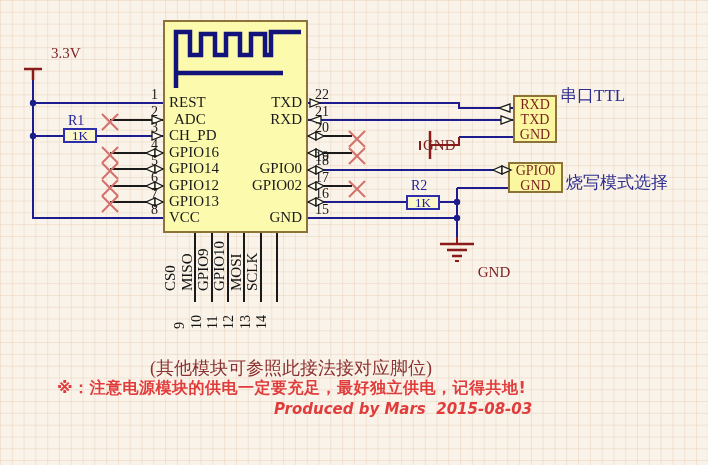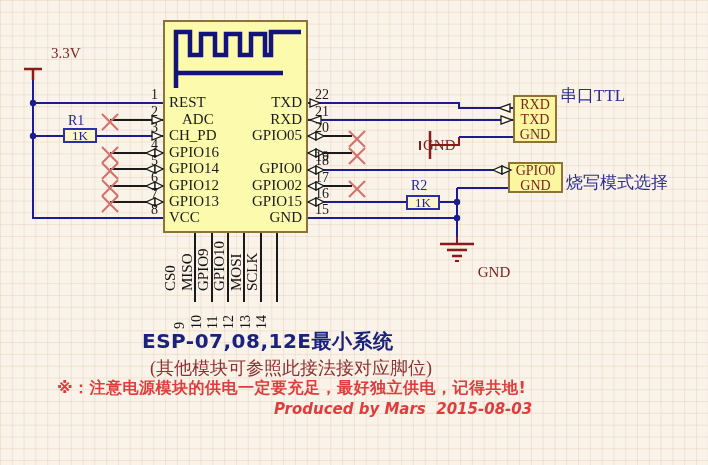--- a/index.html
+++ b/index.html
@@ -152,43 +152,41 @@
       <polygon points="502,166 502,174 493,170"></polygon>
         <polygon points="502,166 502,174 511,170"></polygon>
     </g>
   </svg>
 
   <div class="t maroon" style="left:14px;top:45px;font-size:15px;">3.3V</div>
   <div class="t maroon" style="left:386px;top:137px;font-size:15px;">GND</div>
   <div class="t maroon" style="left:433px;top:264px;width:48px;text-align:center;font-size:15px;">GND</div>
 
   <div class="t pinlab" style="left:169px;top:94px;">REST</div>
-  <div class="t pinlab" style="left:182px;top:111px;">ADC</div>
+  <div class="t pinlab" style="left:174px;top:111px;">ADC</div>
   <div class="t pinlab" style="left:169px;top:127px;">CH_PD</div>
   <div class="t pinlab" style="left:169px;top:144px;">GPIO16</div>
   <div class="t pinlab" style="left:169px;top:160px;">GPIO14</div>
   <div class="t pinlab" style="left:169px;top:177px;">GPIO12</div>
   <div class="t pinlab" style="left:169px;top:193px;">GPIO13</div>
   <div class="t pinlab" style="left:169px;top:209px;">VCC</div>
 
   <div class="t pinnum right" style="left:118px;top:87px;width:40px;">1</div>
   <div class="t pinnum right" style="left:118px;top:104px;width:40px;">2</div>
   <div class="t pinnum right" style="left:118px;top:120px;width:40px;">3</div>
   <div class="t pinnum right" style="left:118px;top:137px;width:40px;">4</div>
   <div class="t pinnum right" style="left:118px;top:153px;width:40px;">5</div>
   <div class="t pinnum right" style="left:118px;top:170px;width:40px;">6</div>
   <div class="t pinnum right" style="left:118px;top:186px;width:40px;">7</div>
   <div class="t pinnum right" style="left:118px;top:202px;width:40px;">8</div>
 
   <div class="t pinlab right" style="left:210px;top:94px;width:92px;">TXD</div>
   <div class="t pinlab right" style="left:210px;top:111px;width:92px;">RXD</div>
-  <div class="t pinlab right" style="left:210px;top:127px;width:92px;">GPIO05</div>
   <div class="t pinlab right" style="left:210px;top:160px;width:92px;">GPIO0</div>
   <div class="t pinlab right" style="left:210px;top:177px;width:92px;">GPIO02</div>
-  <div class="t pinlab right" style="left:210px;top:193px;width:92px;">GPIO15</div>
   <div class="t pinlab right" style="left:210px;top:209px;width:92px;">GND</div>
 
   <div class="t pinnum" style="left:315px;top:87px;">22</div>
   <div class="t pinnum" style="left:315px;top:104px;">21</div>
   <div class="t pinnum" style="left:315px;top:120px;">20</div>
   <div class="t pinnum" style="left:315px;top:149px;">19</div>
   <div class="t pinnum" style="left:315px;top:153px;">18</div>
   <div class="t pinnum" style="left:315px;top:170px;">17</div>
   <div class="t pinnum" style="left:315px;top:186px;">16</div>
   <div class="t pinnum" style="left:315px;top:202px;">15</div>
@@ -212,18 +210,17 @@
 
   <div class="t connpin" style="left:514px;top:97px;width:42px;">RXD</div>
   <div class="t connpin" style="left:514px;top:112px;width:42px;">TXD</div>
   <div class="t connpin" style="left:514px;top:127px;width:42px;">GND</div>
   <div class="t cnlabel" style="left:560px;top:84px;">串口TTL</div>
 
   <div class="t connpin" style="left:509px;top:163px;width:53px;">GPIO0</div>
   <div class="t connpin" style="left:509px;top:178px;width:53px;">GND</div>
   <div class="t cnlabel" style="left:566px;top:171px;">烧写模式选择</div>
 
-  <div class="t title" style="left:142px;top:328px;">ESP-07,08,12E最小系统</div>
   <div class="t subtitle" style="left:150px;top:356px;">(其他模块可参照此接法接对应脚位)</div>
   <div class="t warning" style="left:57px;top:378px;">※：注意电源模块的供电一定要充足，最好独立供电，记得共地!</div>
   <div class="t credit" style="left:274px;top:400px;">Produced by Mars  2015-08-03</div>
 
 </div>
 
 </body></html>

